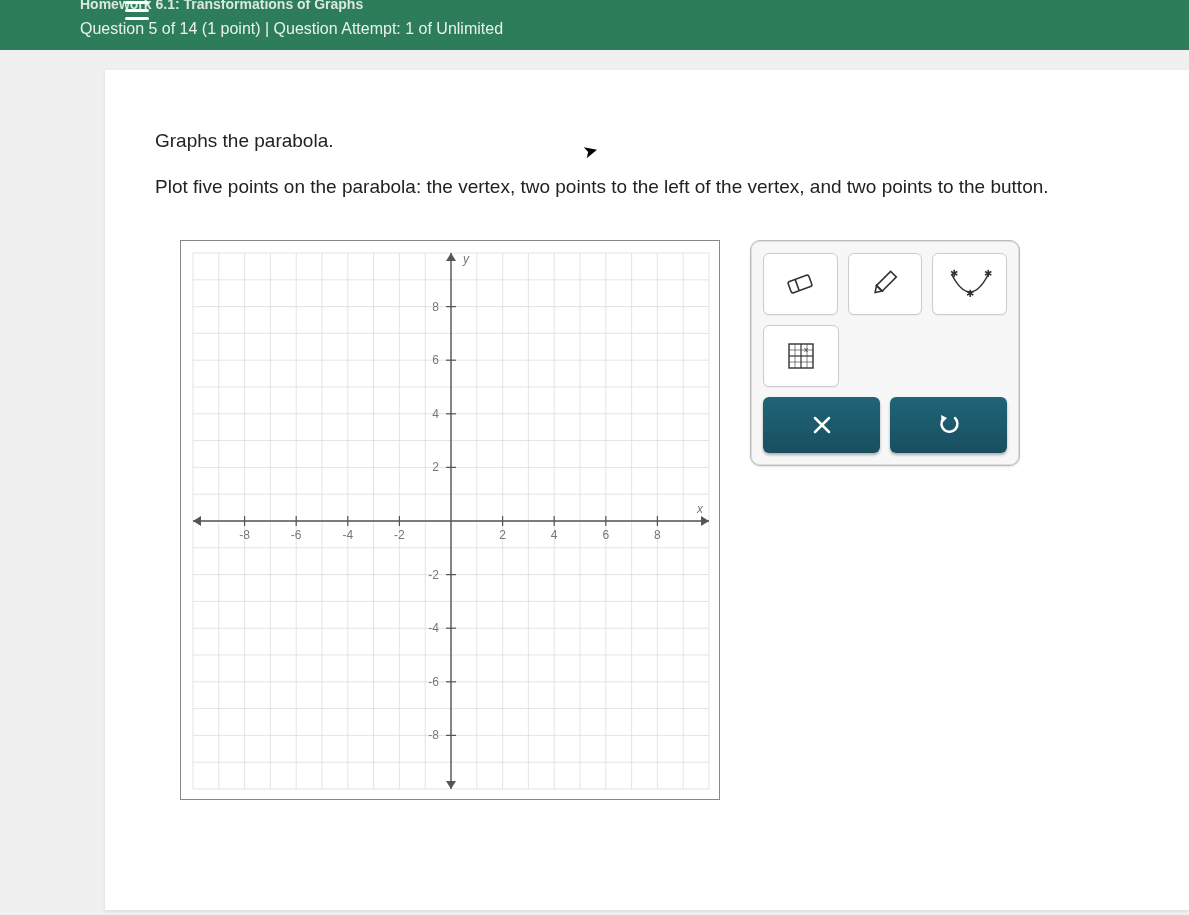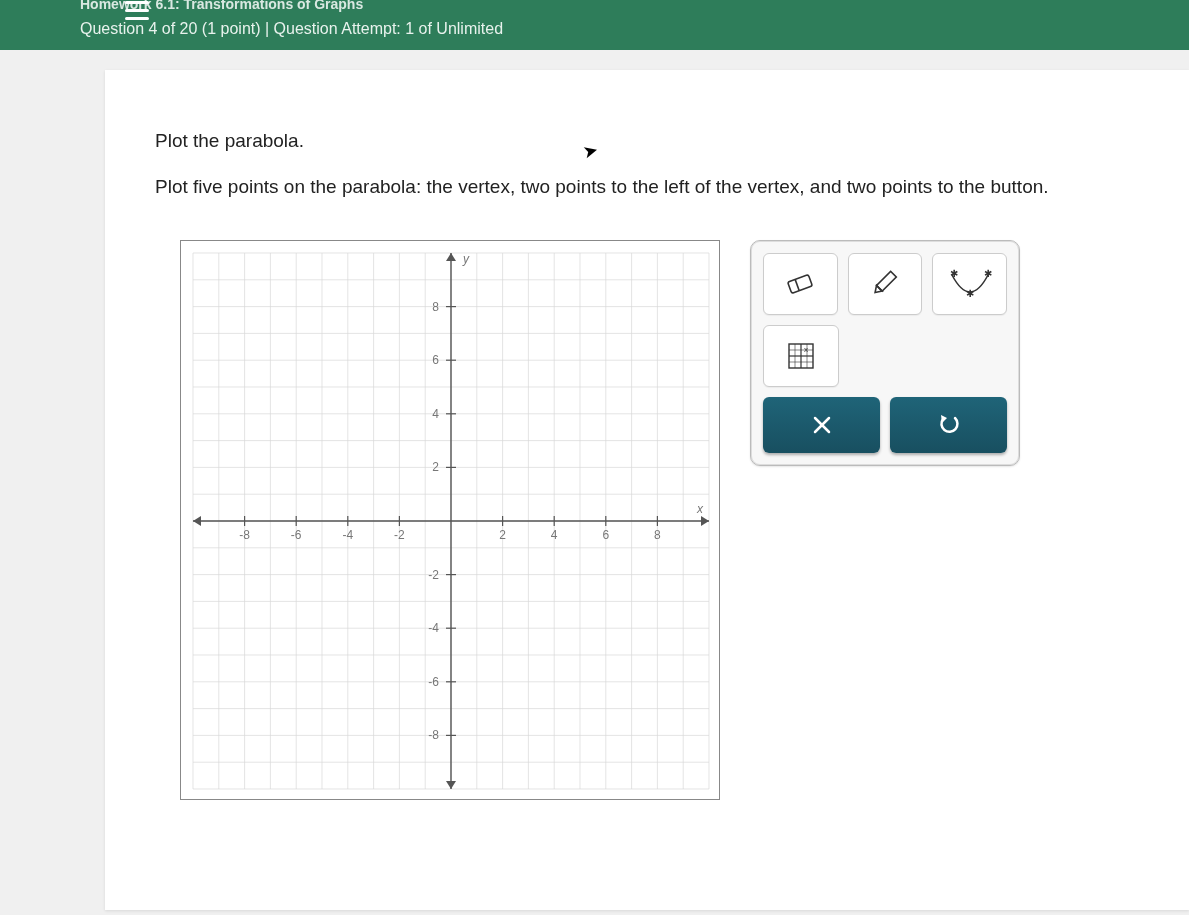--- a/index.html
+++ b/index.html
@@ -155,27 +155,27 @@
 <body>
 
 <div class="header">
   <div class="hamburger">
     <span></span>
       <span></span>
       <span></span>
   </div>
   <div class="header-text">
     <div class="hw-title">Homework 6.1: Transformations of Graphs</div>
-    <div class="q-line">Question 4 of 20 (1 point)  |  Question Attempt: 1 of Unlimited</div>
+    <div class="q-line">Question 5 of 14 (1 point)  |  Question Attempt: 1 of Unlimited</div>
   </div>
 </div>
 
 <div class="content-wrap">
 
-  <div class="prompt1">Plot the parabola.</div>
+  <div class="prompt1">Graphs the parabola.</div>
 
 
   <div class="prompt2">Plot five points on the parabola: the vertex, two points to the left of the vertex, and two points to the button.</div>
 
   <div class="work-row">
     <div class="graph-area">
       <svg width="540" height="560">
           <line x1="12" y1="12" x2="12" y2="548" stroke="#d9d9d9" stroke-width="0.7"></line>
           <line x1="37.8" y1="12" x2="37.8" y2="548" stroke="#d9d9d9" stroke-width="0.7"></line>
           <line x1="63.6" y1="12" x2="63.6" y2="548" stroke="#d9d9d9" stroke-width="0.7"></line>

